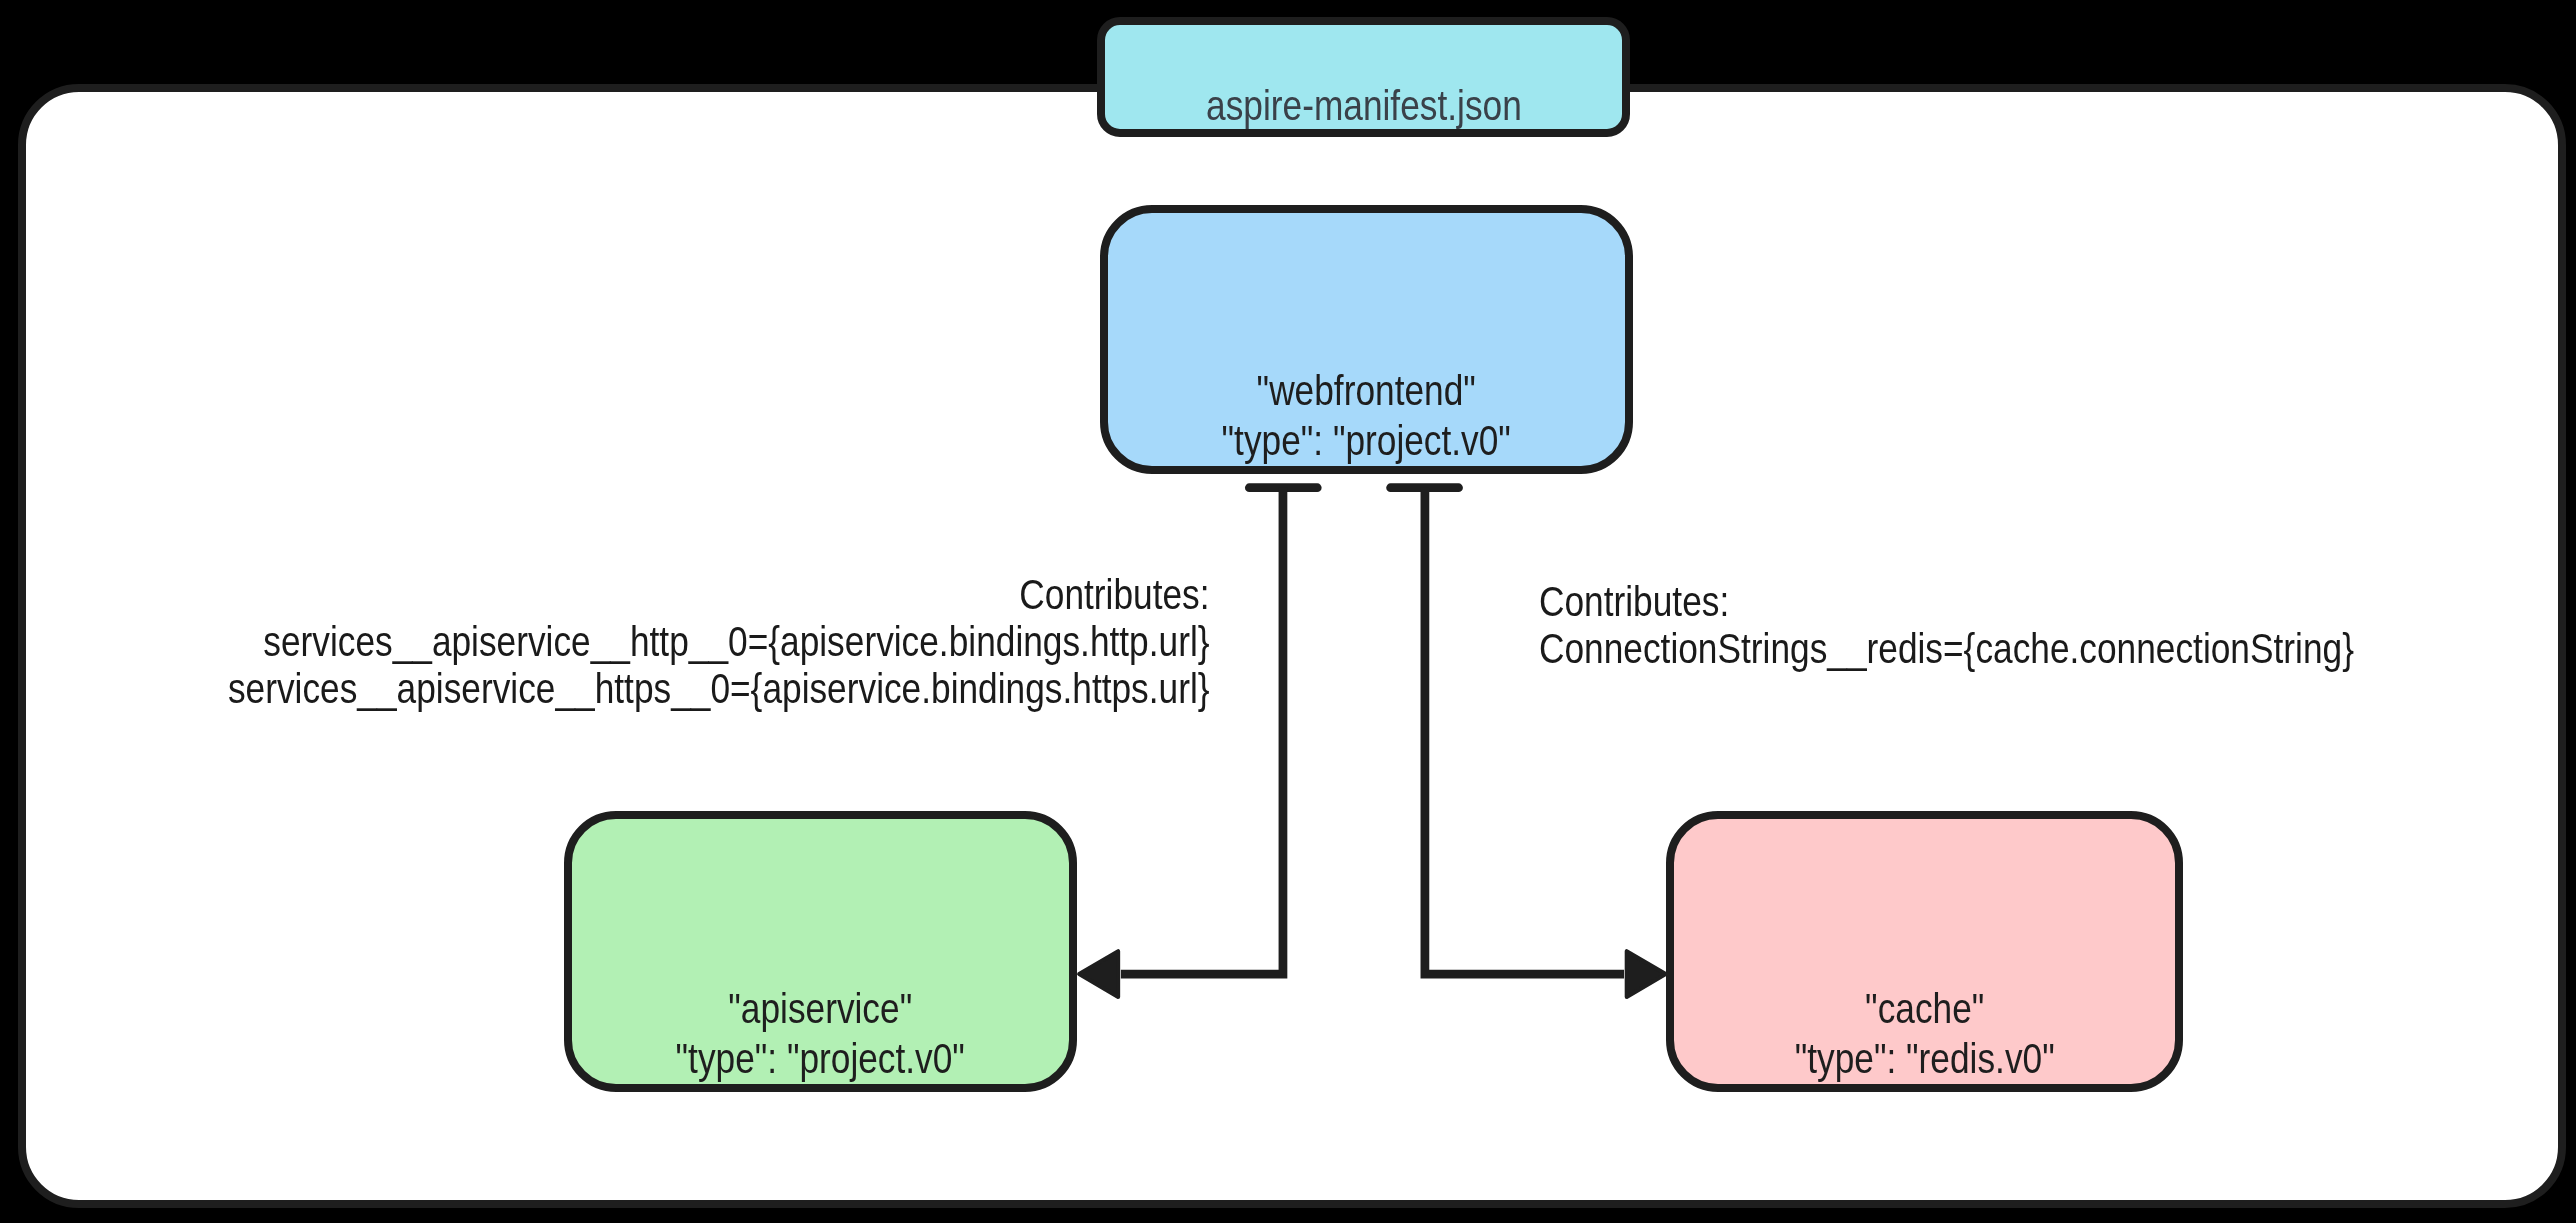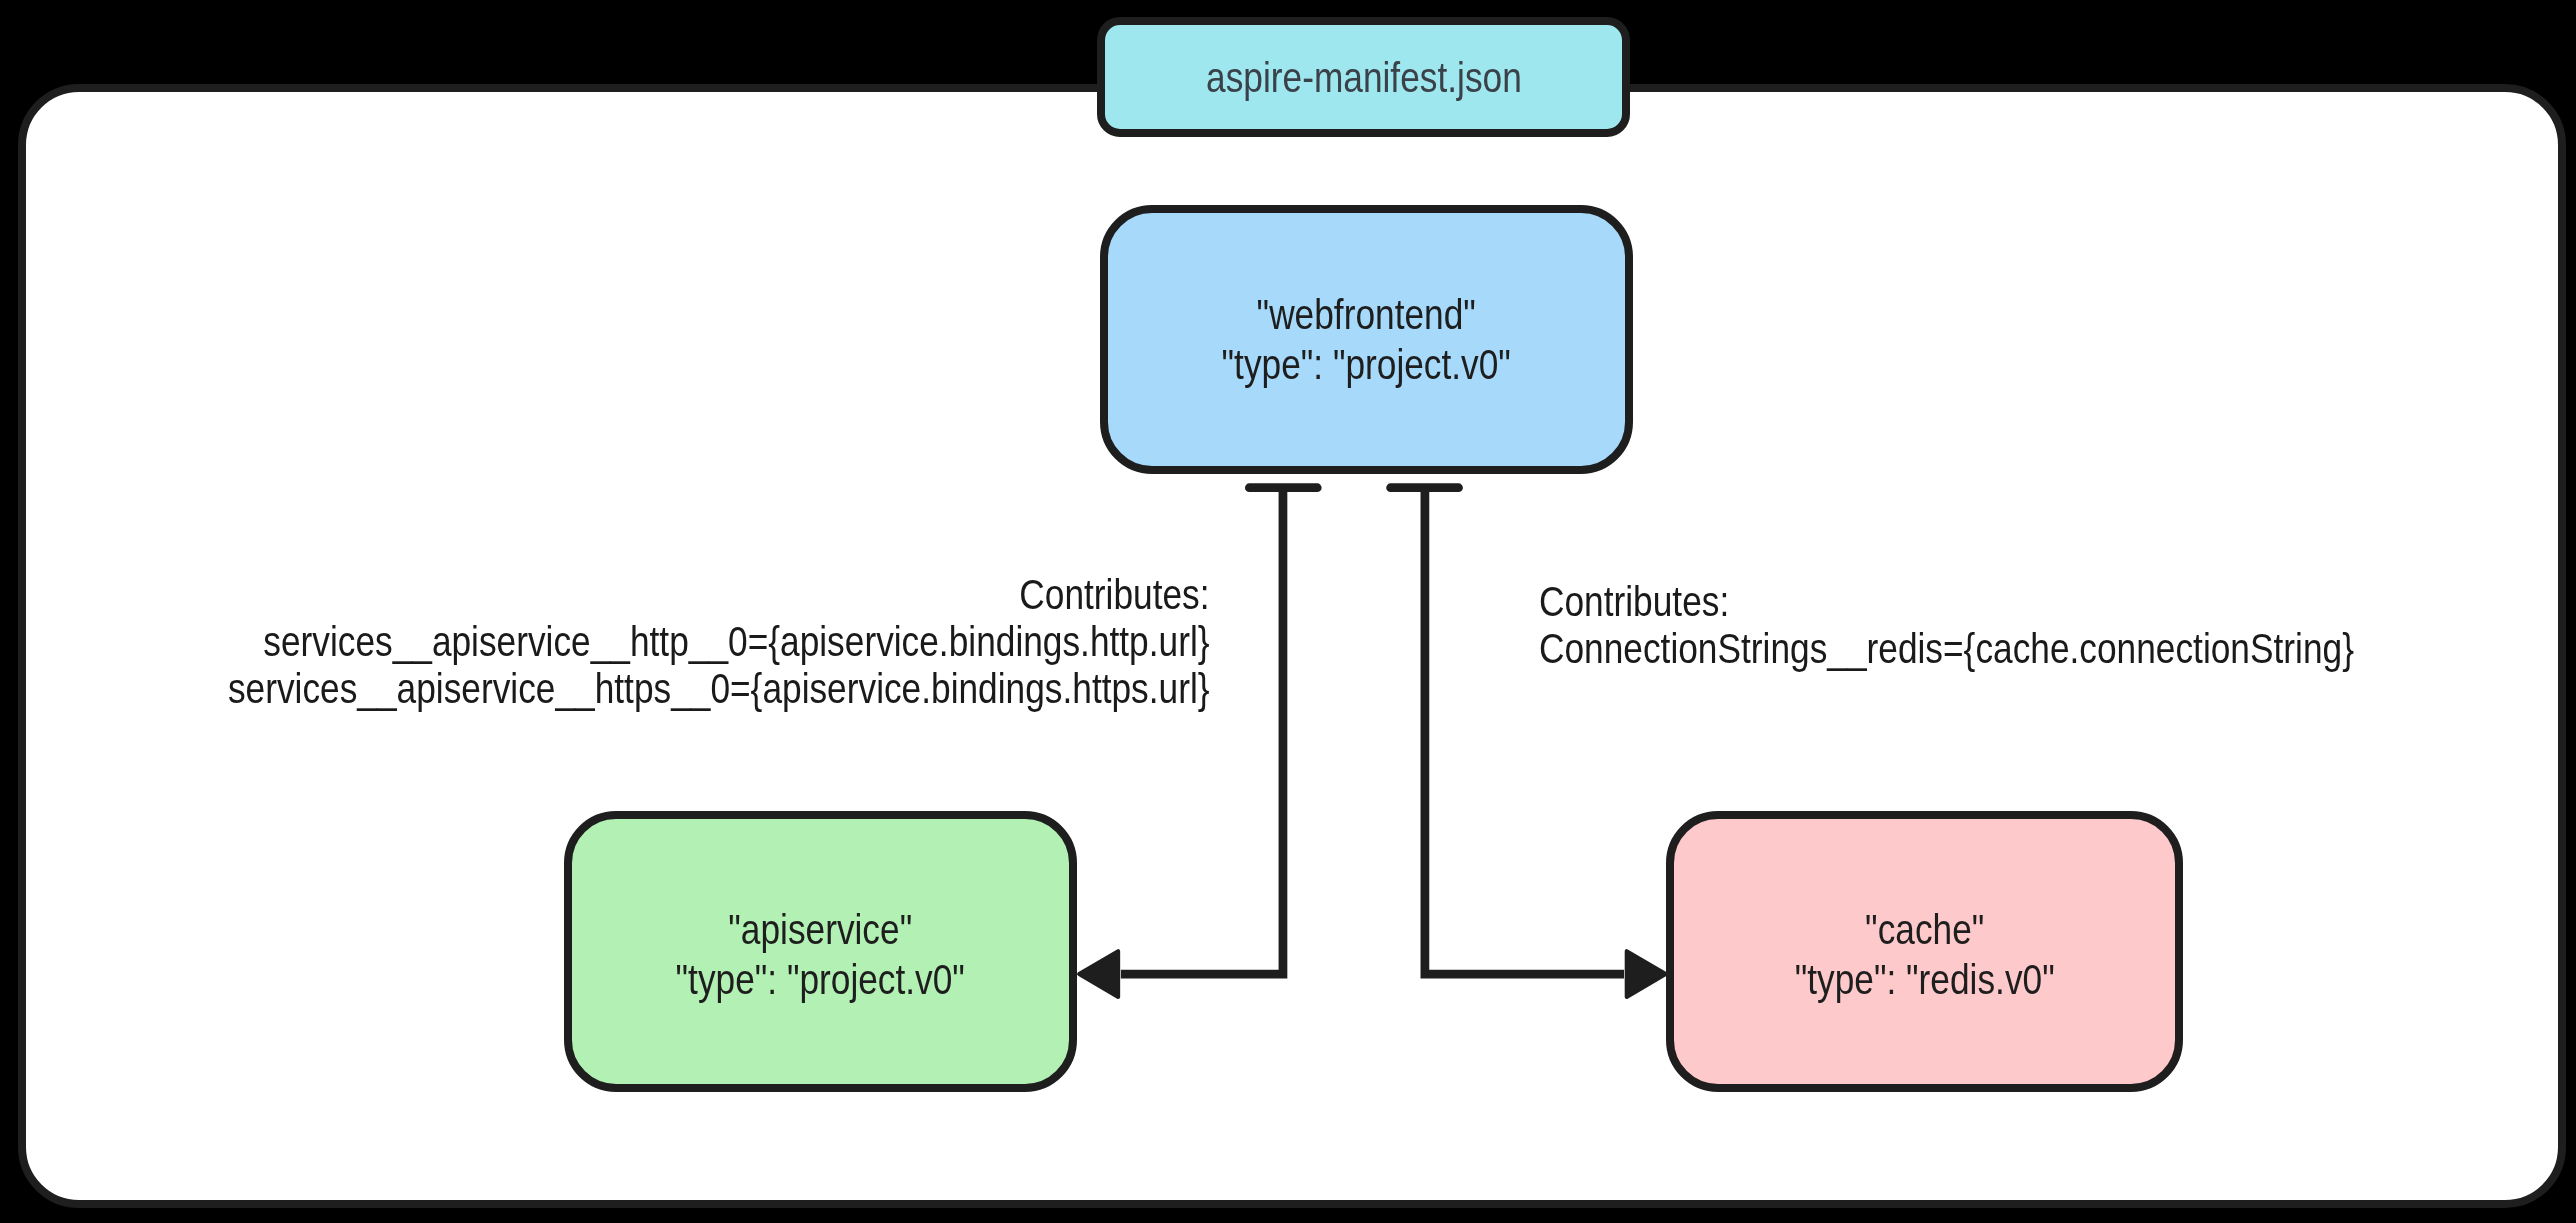--- a/index.html
+++ b/index.html
@@ -7,21 +7,21 @@
     position:relative;width:2576px;height:1223px;background:#000;
     font-family:"Liberation Sans",sans-serif;overflow:hidden;
   }
   .canvas-frame{
     position:absolute;left:17.5px;top:84px;width:2548px;height:1124px;
     box-sizing:border-box;background:#ffffff;border:8px solid #1e1e1e;border-radius:61px;
     z-index:1;
   }
   .node{
     position:absolute;box-sizing:border-box;border:8.7px solid #1e1e1e;
-    display:flex;align-items:center;justify-content:center;z-index:3;
+    display:flex;align-items:flex-end;justify-content:center;z-index:3;
   }
   .node-inner{
     transform:scaleX(0.84);transform-origin:center center;
     text-align:center;font-size:42px;line-height:50px;color:#1e1e1e;white-space:nowrap;
   }
   .title-node{
     left:1097px;top:17px;width:533px;height:120px;border-radius:23px;z-index:4;
   }
   .title-node .node-inner{color:#3a4149;line-height:47px;}
   .webfrontend-node{left:1100px;top:205px;width:533px;height:269px;border-radius:52px;}

